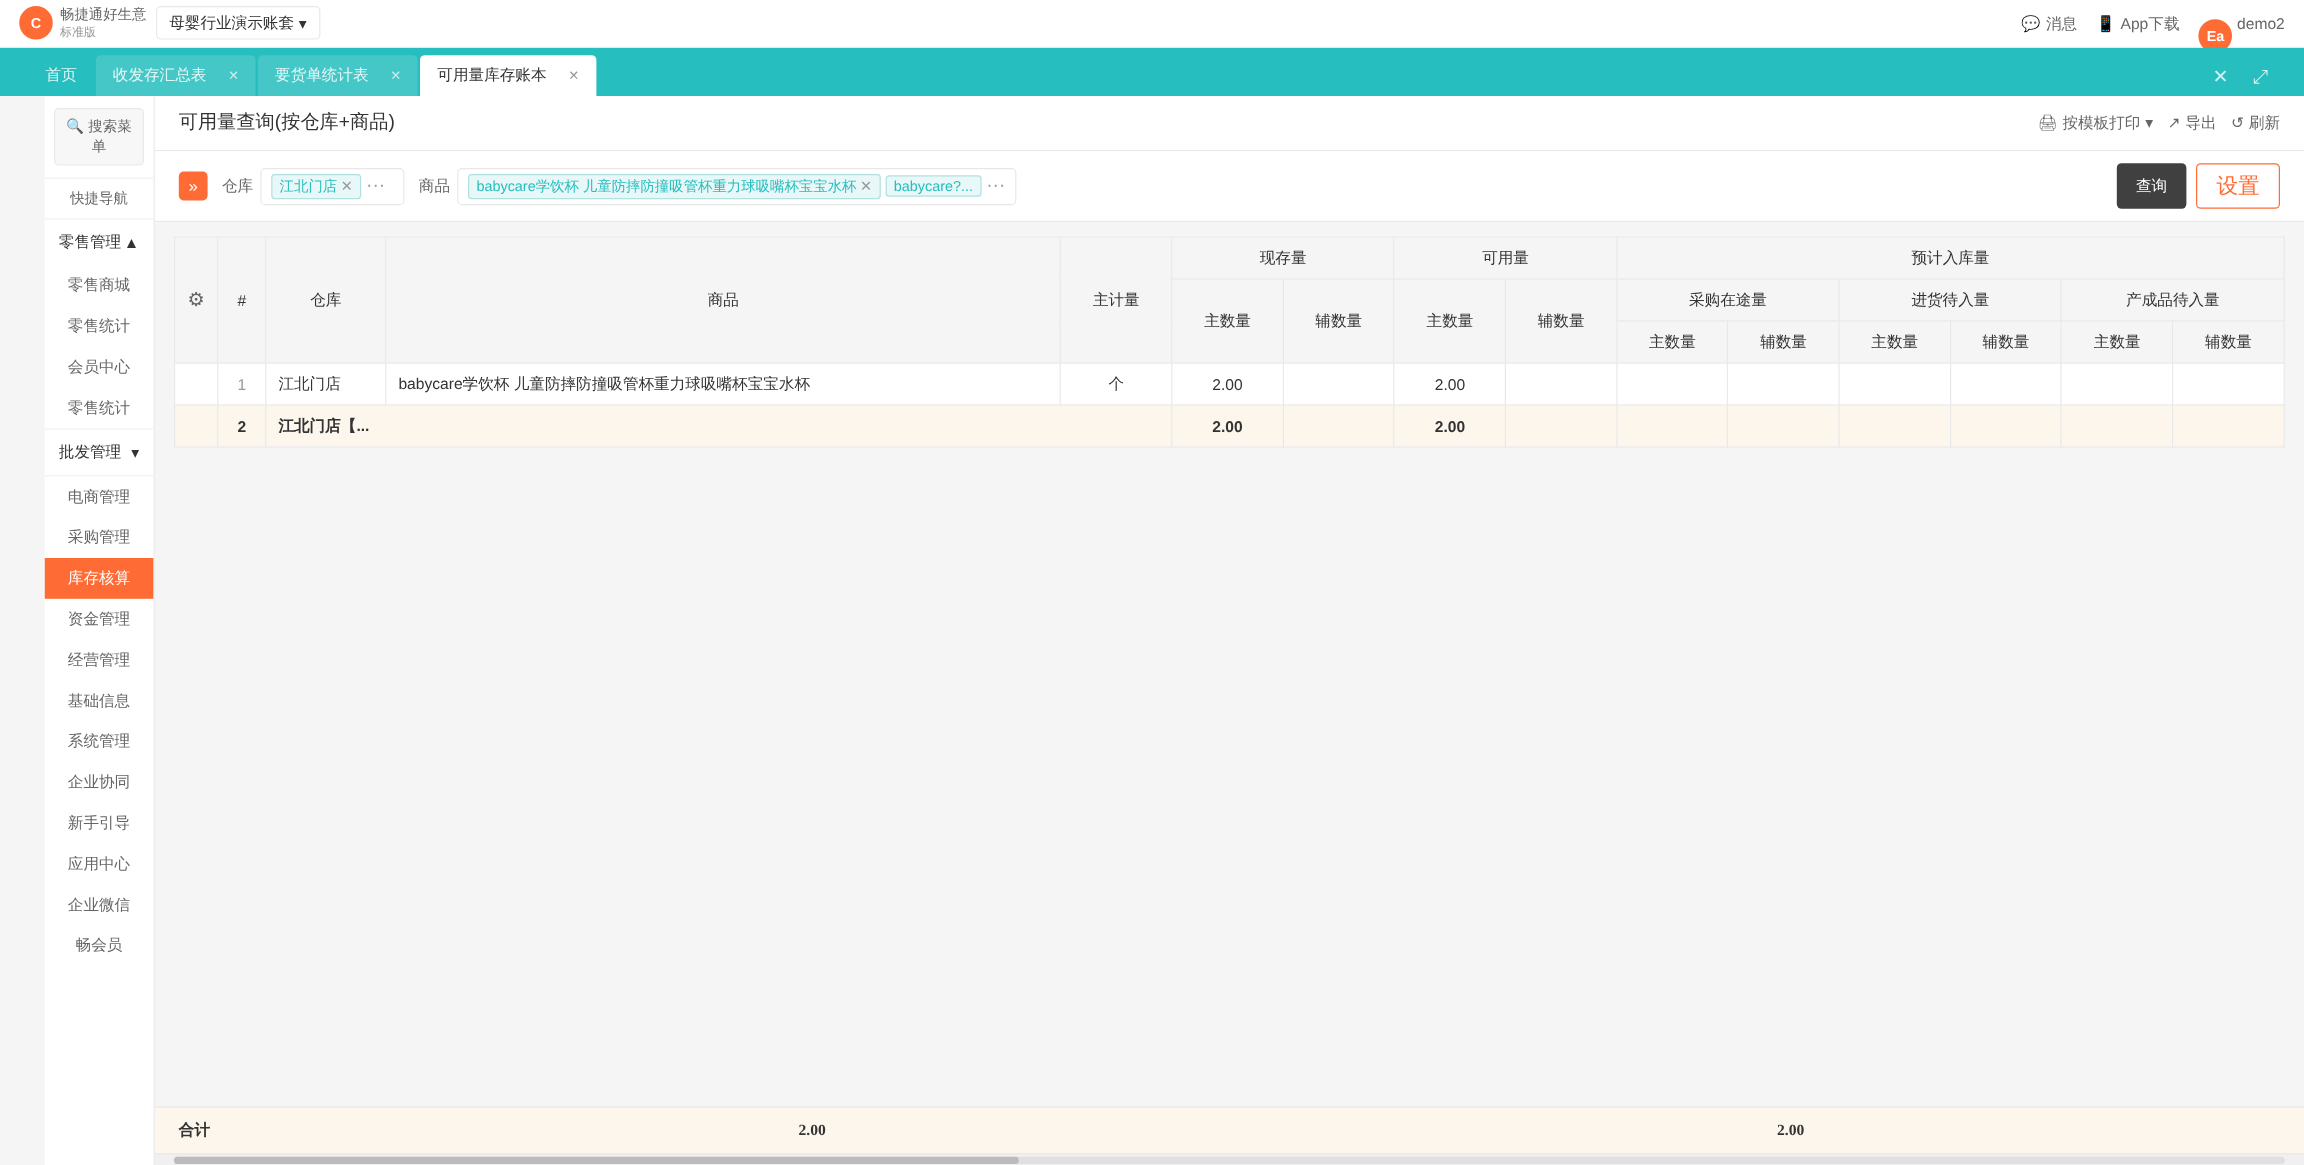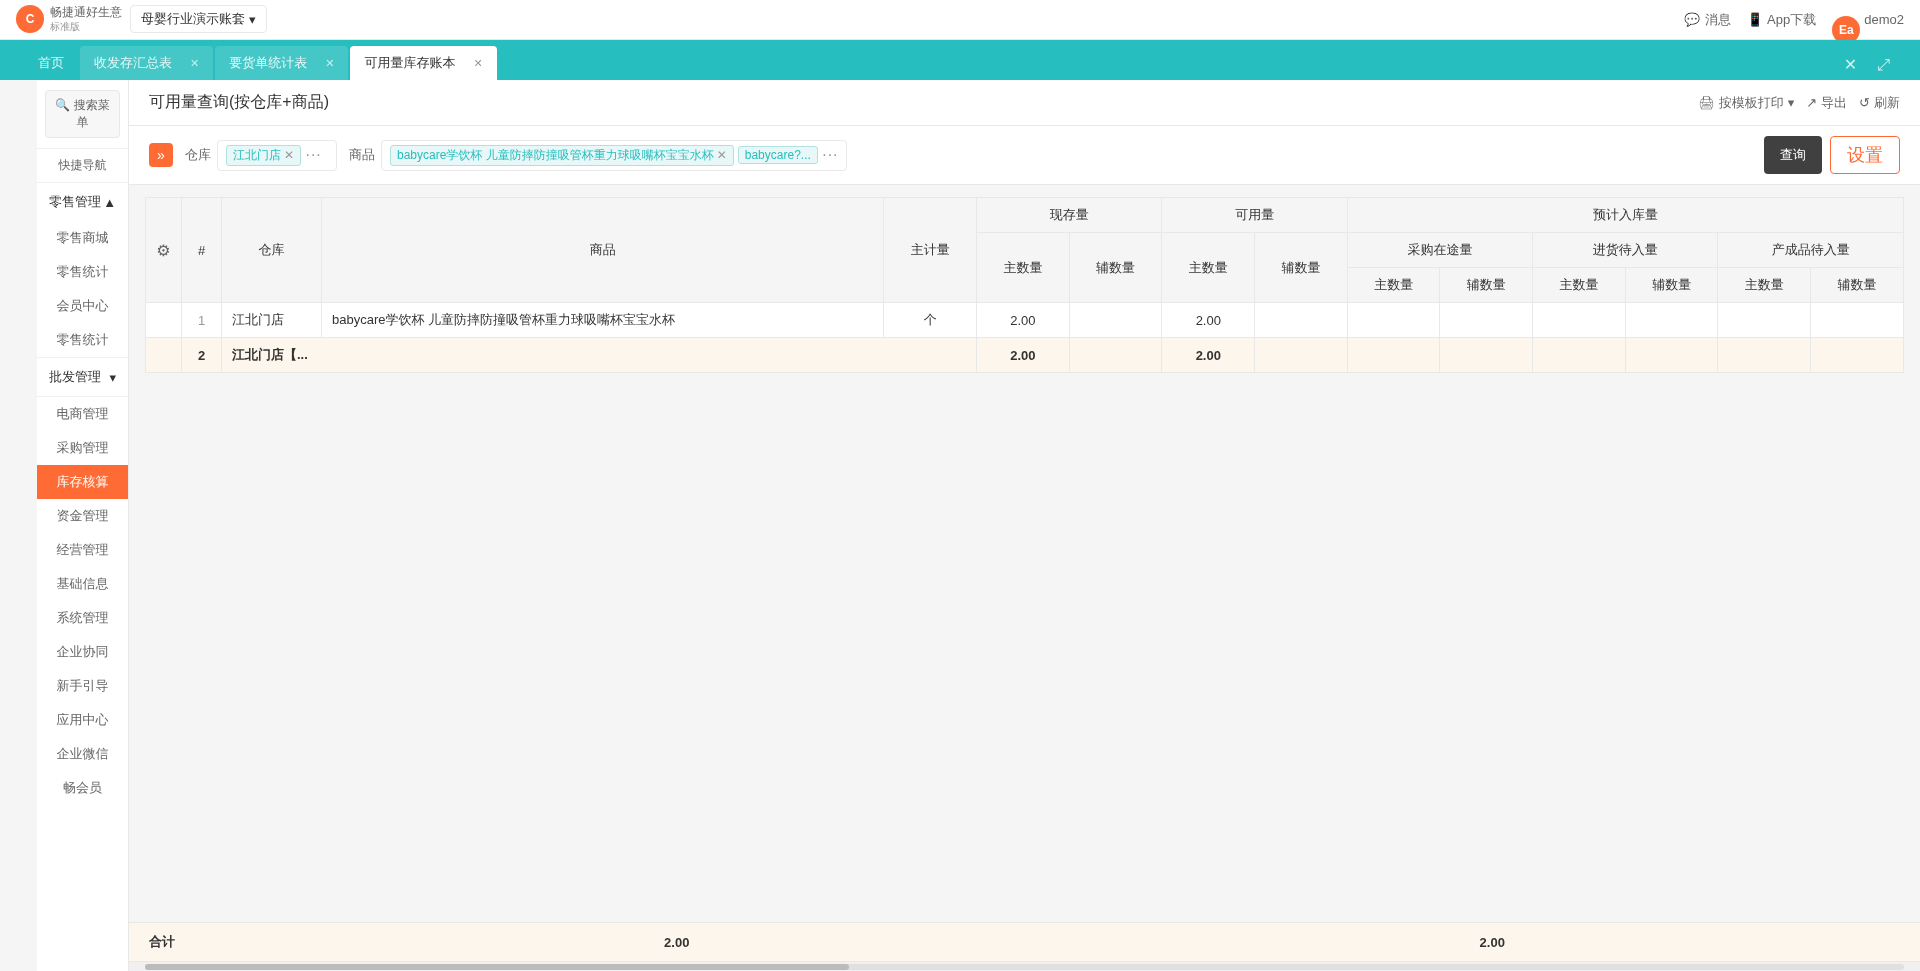--- a/index.html
+++ b/index.html
@@ -379,20 +379,21 @@
     }
 
     
     .footer-bar {
       background: #fdf6ec;
       border-top: 1px solid #e8e8e8;
       padding: 10px 20px;
       display: flex;
       align-items: center;
       flex-shrink: 0;
+      font-family: Liberation Serif, serif;
     }
     .footer-total-label {
       width: 120px;
       font-weight: 600;
       color: #333;
     }
     .footer-val {
       font-weight: 600;
       color: #333;
       min-width: 80px;

